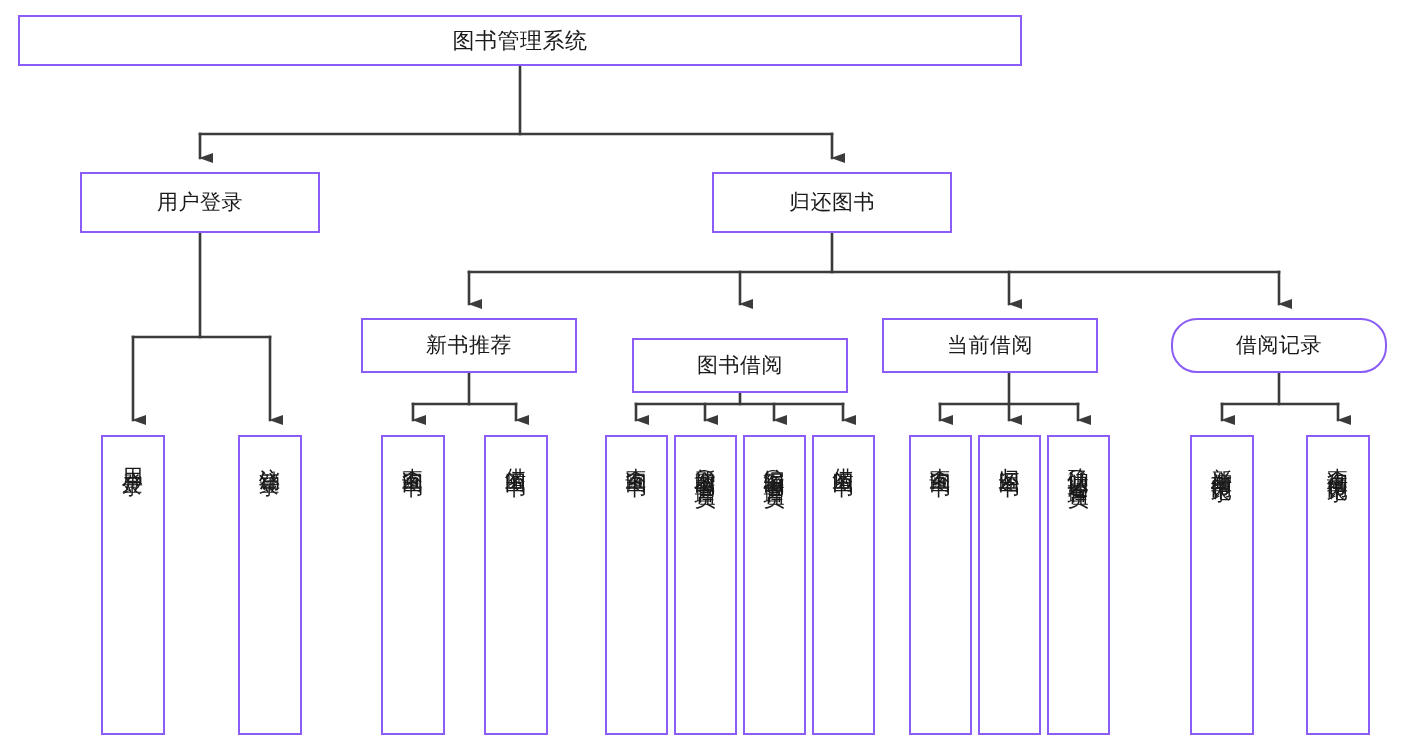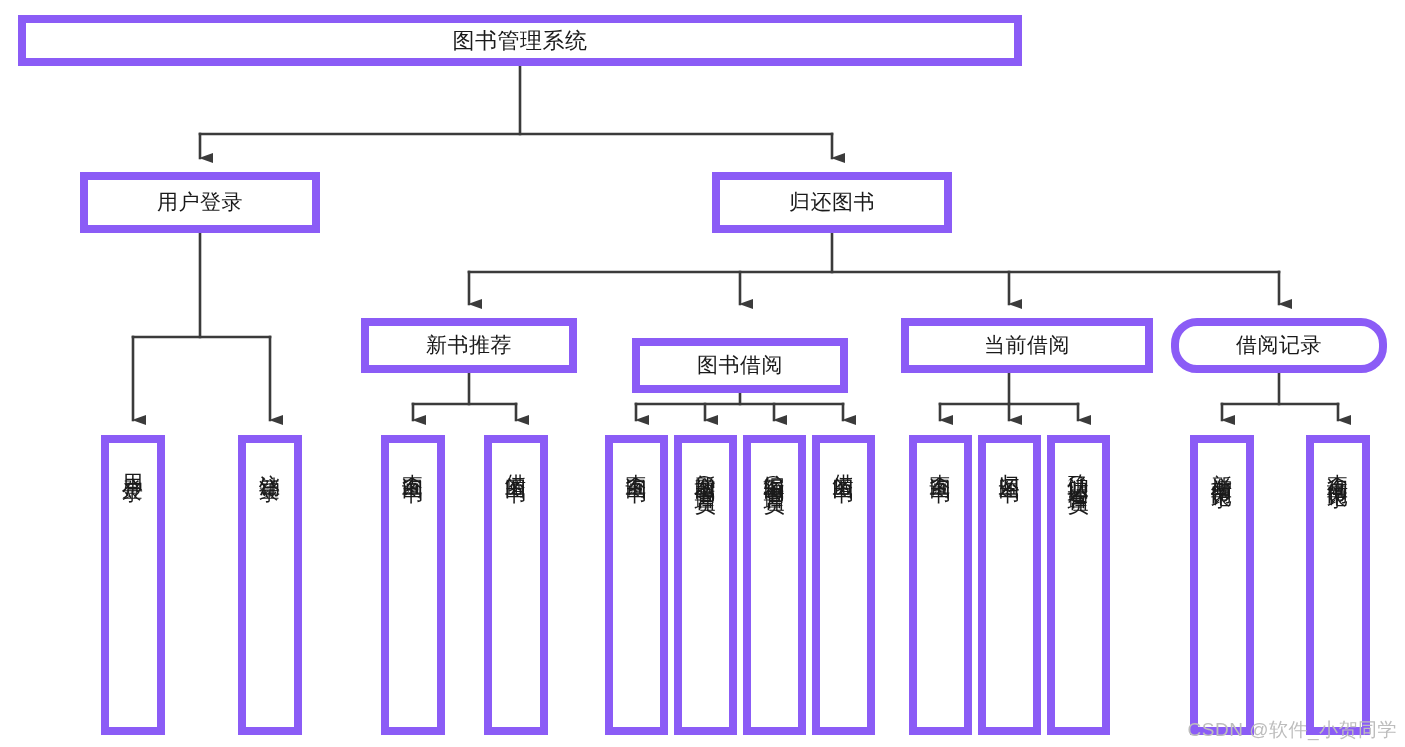--- a/index.html
+++ b/index.html
@@ -23,21 +23,21 @@
     left: 0;
     top: 0;
     width: 1405px;
     height: 747px;
     pointer-events: none;
   }
   .node {
     position: absolute;
     box-sizing: border-box;
     background: #ffffff;
-    border: 8px solid #8b5cf6;
+    border: 2px solid #8b5cf6;
     display: flex;
     align-items: center;
     justify-content: center;
     color: #1a1a1a;
   }
   .node-label {
     display: block;
     text-align: center;
     line-height: 1.18;
     white-space: nowrap;
@@ -142,21 +142,21 @@
   </div>
 
   <div class="node horiz" style="left:361px; top:318px; width:216px; height:55px;">
     <span class="node-label">新书推荐</span>
   </div>
 
   <div class="node horiz" style="left:632px; top:318px; width:216px; height:55px;margin-top:20px;">
     <span class="node-label">图书借阅</span>
   </div>
 
-  <div class="node horiz" style="left:901px; top:318px; width:252px; height:55px;">
+  <div class="node horiz" style="left:882px; top:318px; width:216px; height:55px;">
     <span class="node-label">当前借阅</span>
   </div>
 
   <div class="node horiz" style="left:1171px; top:318px; width:216px; height:55px;border-radius:26px;">
     <span class="node-label">借阅记录</span>
   </div>
 
   <div class="node vert" style="left:101px; top:435px; width:64px; height:300px;">
     <span class="node-label">用户登录</span>
   </div>
@@ -202,15 +202,14 @@
   </div>
 
   <div class="node vert" style="left:1190px; top:435px; width:64px; height:300px;">
     <span class="node-label">新增借阅记录</span>
   </div>
 
   <div class="node vert" style="left:1306px; top:435px; width:64px; height:300px;">
     <span class="node-label">查询借阅记录</span>
   </div>
 
-  <div id="watermark">CSDN @软件_小贺同学</div>
 
 </div>
 
 </body></html>

